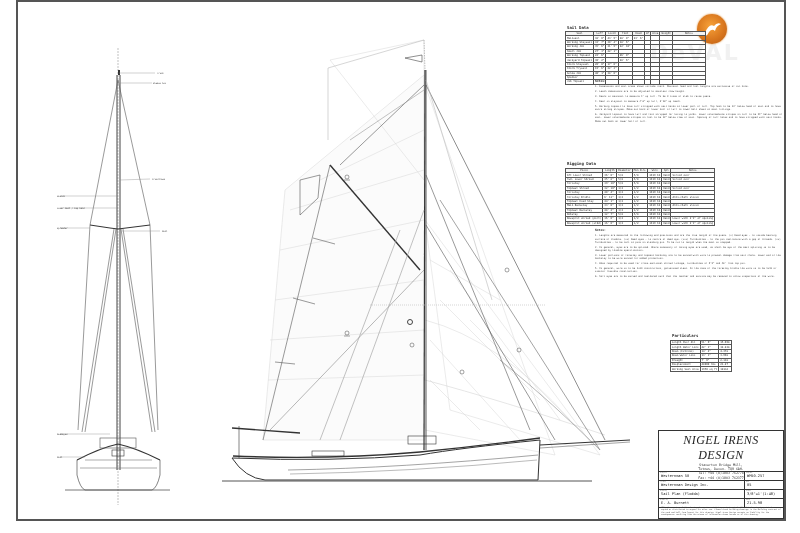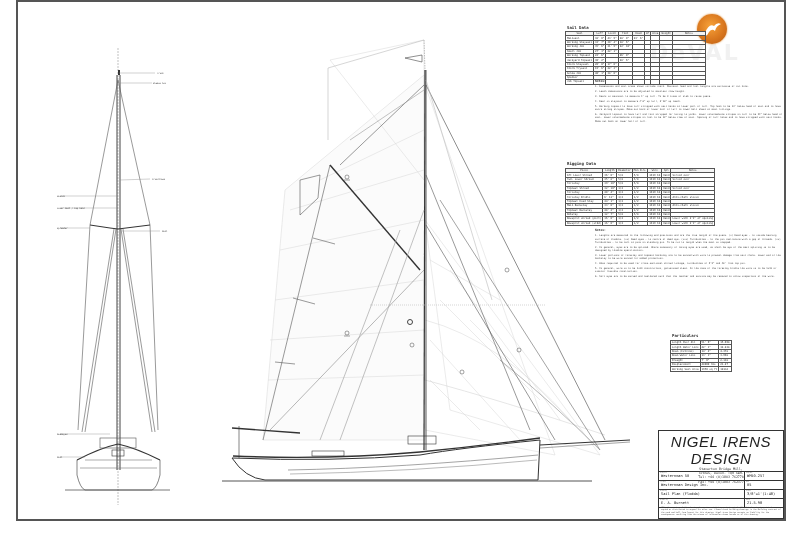--- a/index.html
+++ b/index.html
@@ -10,21 +10,21 @@
   table.data{position:absolute;border-collapse:collapse;font-size:2.6px;line-height:3px;color:#333;}
   table.data td, table.data th{border:0.5px solid #555;padding:0 1px;white-space:nowrap;height:3.4px;font-weight:normal;}
   table.data th{background:#f4f4f4;}
   .notes{position:absolute;font-size:2.4px;line-height:3.3px;color:#444;}
   .notes .hdr{font-weight:bold;font-size:3px;margin-bottom:2px;}
   .notes p{margin:0 0 1.6px 0;}
   .logo{position:absolute;left:697px;top:14px;width:30px;height:30px;border-radius:50%;background:radial-gradient(circle at 45% 40%,#f7a23a 0%,#d9771e 55%,#b85a10 100%);box-shadow:0 0 2px #e08b2c;}
   .logo svg{position:absolute;left:0;top:0;}
   .watermark{position:absolute;left:650px;top:40px;font-size:22px;color:rgba(230,230,230,0.55);font-family:"DejaVu Sans",sans-serif;font-weight:bold;letter-spacing:2px;}
   .titleblock{position:absolute;left:658px;top:430px;width:126px;height:89px;border:1px solid #333;box-sizing:border-box;background:#fff;}
-  .tb-firm{font-family:Liberation Sans, sans-serif;font-style:italic;font-size:15px;text-align:center;letter-spacing:0.5px;margin-top:2px;color:#222;}
+  .tb-firm{font-family:Liberation Serif, serif;font-style:italic;font-size:12px;text-align:center;letter-spacing:0.5px;margin-top:2px;color:#222;}
   .tb-addr{font-size:3.3px;line-height:4.2px;text-align:center;color:#333;}
   .tb-grid{position:absolute;left:0;top:40px;width:124px;border-top:0.8px solid #333;}
   .tb-row{display:flex;border-bottom:0.6px solid #333;height:8px;}
   .tb-cell{position:relative;box-sizing:border-box;padding:2.4px 2px 0 2px;font-size:3.6px;color:#222;}
   .tb-cell .lbl{position:absolute;left:1px;top:0.4px;font-size:1.6px;color:#555;}
   .tb-cell.left{width:86px;border-right:0.6px solid #333;}
   .tb-cell.right{flex:1;}
   .tb-note{position:absolute;left:2px;top:75px;width:120px;font-size:1.9px;line-height:2.4px;color:#444;}
 </style>
 </head>

